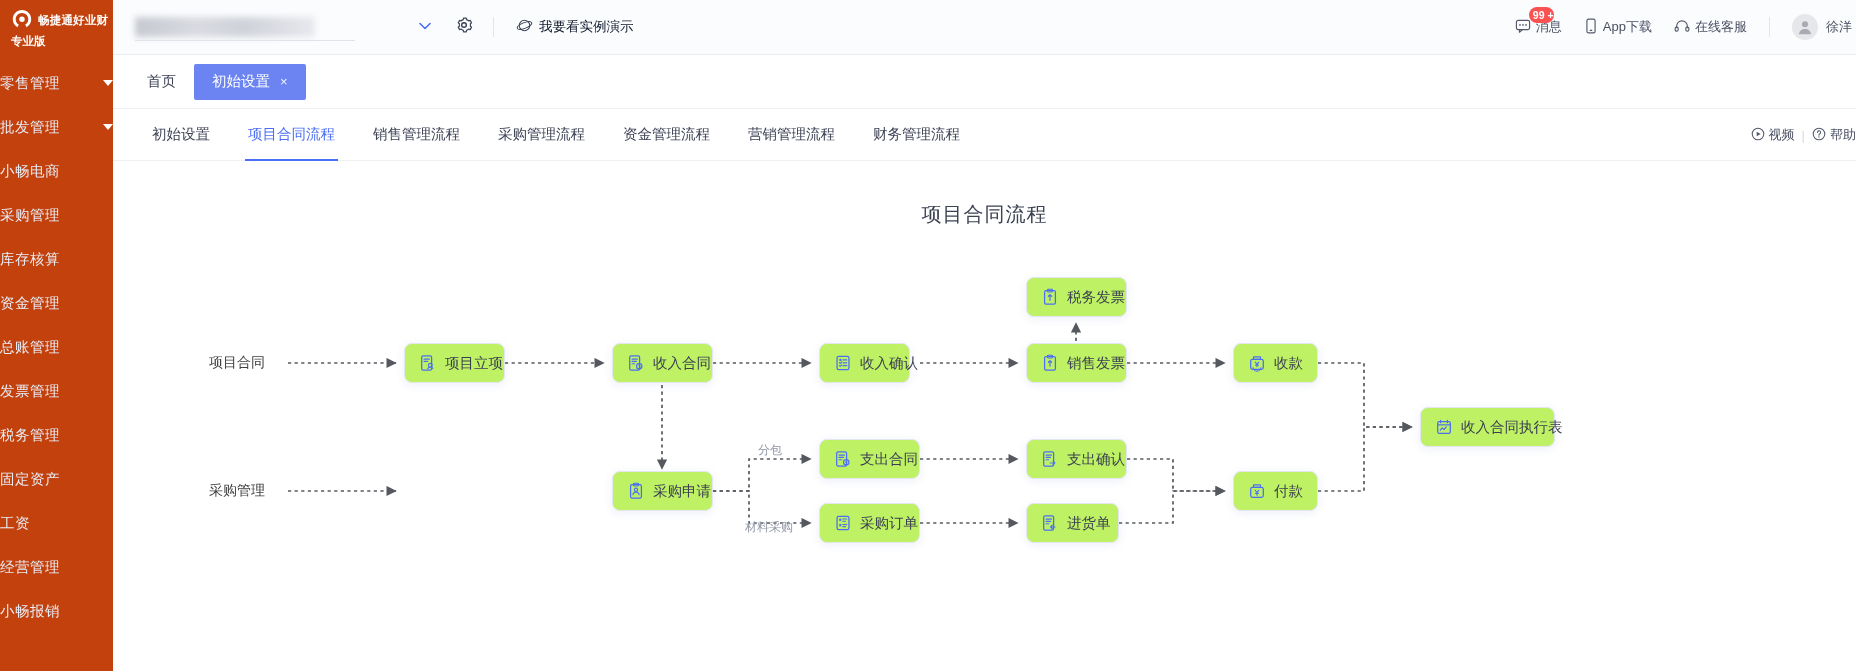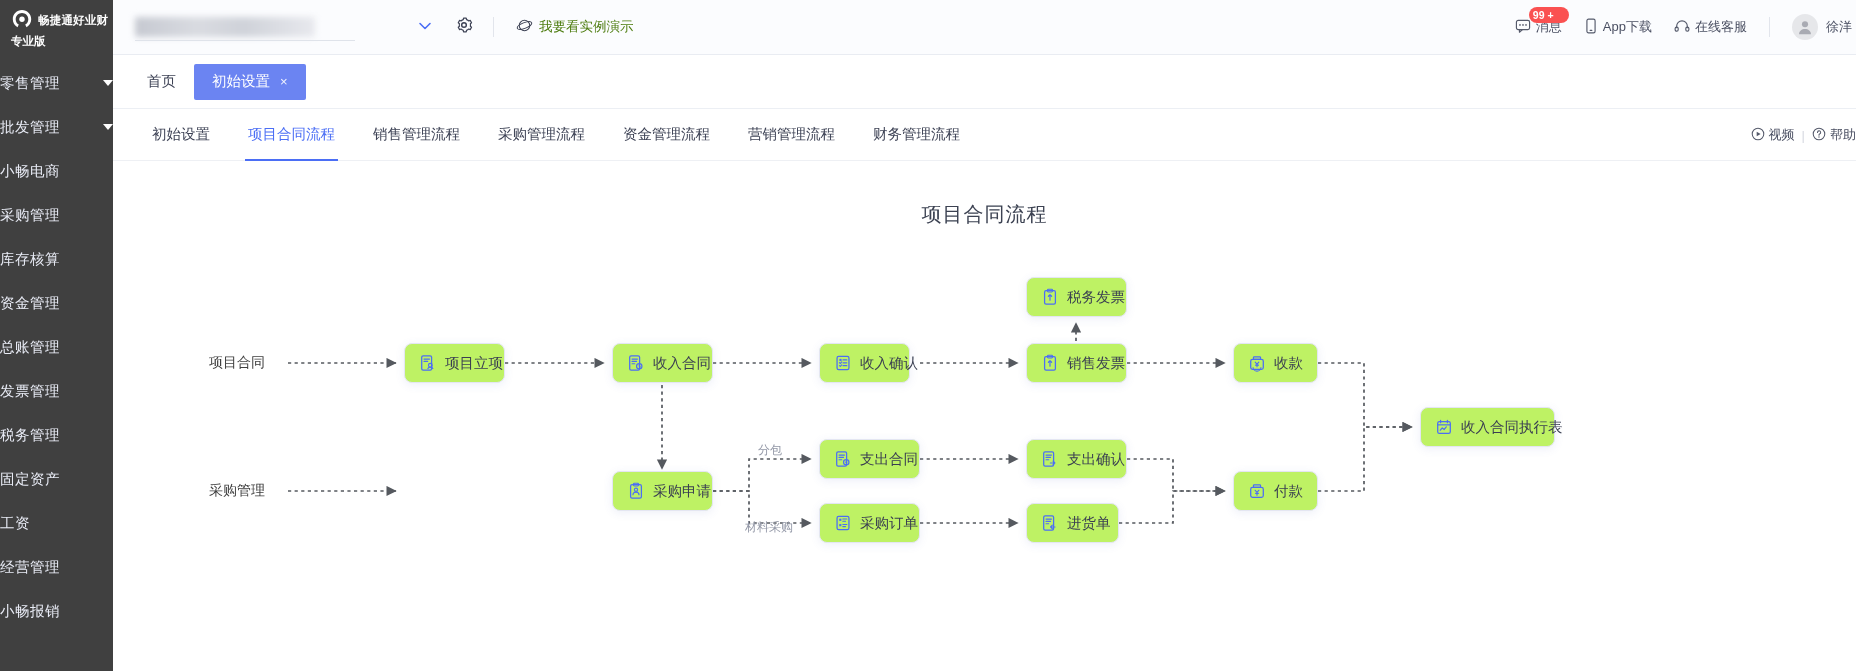--- a/index.html
+++ b/index.html
@@ -3,21 +3,21 @@
 <meta charset="utf-8">
 <style>
   * { box-sizing: border-box; margin:0; padding:0; }
   html,body { width:1856px; height:671px; overflow:hidden; background:#ffffff;
     font-family:"Liberation Sans","DejaVu Sans",sans-serif; }
 
   #app { position:relative; width:1856px; height:671px; background:#fff; }
 
   
   .sidebar { position:absolute; left:0; top:0; width:113px; height:671px;
-    background:#404040; color:#fff; }
+    background:#c2410c; color:#fff; }
   .brand { height:55px; padding:8px 0 0 10px; position:relative; }
   .brand-row { display:flex; align-items:center; gap:4px; }
   .brand-logo { width:24px; height:24px; flex:0 0 24px; }
   .brand-name { font-size:11.5px; color:#ffffff; letter-spacing:.2px;
     white-space:nowrap; overflow:hidden; font-weight:600; }
   .brand-sub { font-size:11.5px; color:#ffffff; font-weight:600; margin-top:2px; margin-left:1px;}
 
   .side-items { margin-top:6px; }
   .side-item { height:44px; display:flex; align-items:center; justify-content:space-between;
     gap:6px; font-size:14.5px; color:#e9ecf6; cursor:pointer; letter-spacing:.5px; }
@@ -29,26 +29,26 @@
     border-bottom:1px solid #e9ecf2; display:flex; align-items:center; }
   .search-wrap { position:relative; margin-left:22px; width:220px; height:28px; }
   .search-blur { position:absolute; left:0; top:4px; width:180px; height:20px;
     background:linear-gradient(90deg,#c6c9d1 0%,#d9dbe1 35%,#cfd2d9 60%,#e8e9ee 100%);
     filter:blur(3px); border-radius:2px; }
   .search-underline { position:absolute; left:0; bottom:0; width:220px; height:1px; background:#dfe3ea; }
   .chev { color:#4b6ef5; font-size:15px; margin-left:62px; cursor:pointer; }
   .gear { margin-left:22px; cursor:pointer; }
   .divider-v { width:1px; height:20px; background:#e2e5ec; margin-left:20px; }
   .demo-link { display:flex; align-items:center; gap:6px; margin-left:22px;
-    font-size:13.5px; color:#4d7c0f; cursor:pointer; }
+    font-size:13.5px; color:#0f172a; cursor:pointer; }
   .top-right { margin-left:auto; display:flex; align-items:center; gap:22px; padding-right:4px; }
   .tr-item { display:flex; align-items:center; gap:5px; font-size:13px; color:#4a4f62;
     cursor:pointer; position:relative; }
   .badge { position:absolute; left:14px; top:-11px; background:#fa5151; color:#fff;
-    font-size:10.5px; line-height:1; padding:3px 15px 3px 4px; border-radius:9px;
+    font-size:10.5px; line-height:1; padding:3px 0 3px 4px; border-radius:9px;
     font-weight:bold; white-space:nowrap; }
   .avatar { width:26px;height:26px;border-radius:50%;background:#e6e7ea;
     display:flex;align-items:center;justify-content:center; }
   .uname { font-size:13px; color:#4a4f62; white-space:nowrap; }
 
   
   .tabstrip { position:absolute; left:113px; top:55px; right:0; height:54px; background:#fff;
     display:flex; align-items:center; padding-left:16px; border-bottom:1px solid #eceff4; }
   .ptab { height:36px; padding:0 18px; display:flex; align-items:center; gap:10px;
     font-size:14.5px; color:#3d4255; cursor:pointer; border-radius:2px;text-align:right; }

